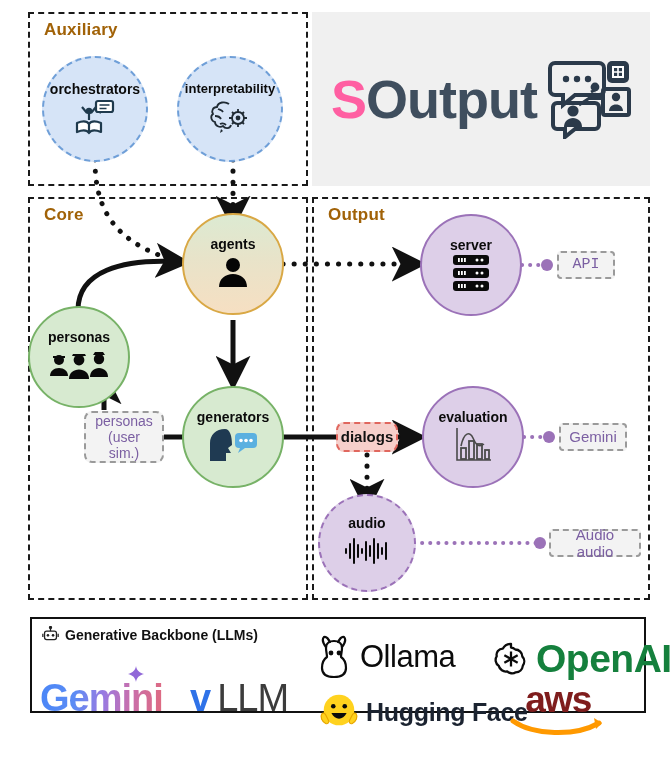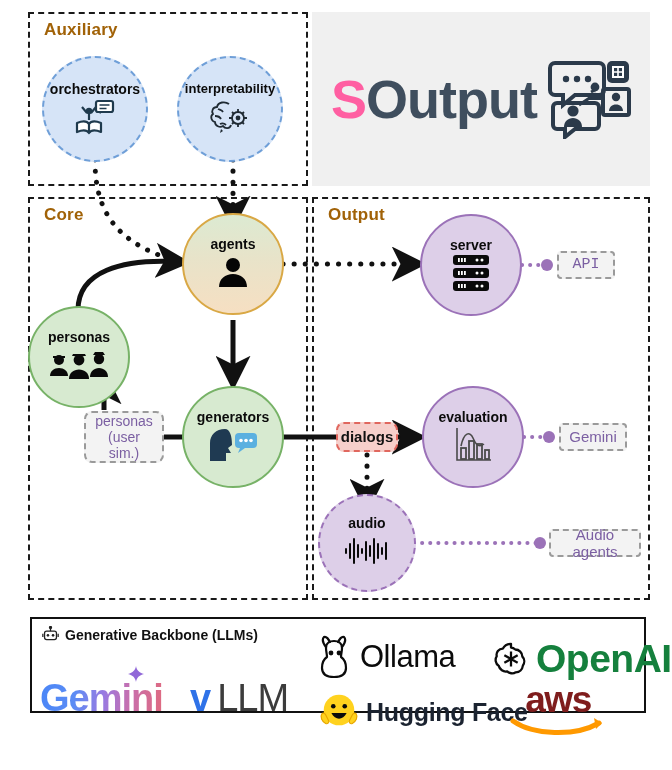--- a/index.html
+++ b/index.html
@@ -306,21 +306,21 @@
 
   <div class="tag tag-out" style="left:557px;top:251px;width:58px;height:28px;font-family:Liberation Mono, monospace;">
     <span>API</span>
   </div>
 
   <div class="tag tag-out" style="left:559px;top:423px;width:68px;height:28px;">
     <span>Gemini</span>
   </div>
 
   <div class="tag tag-out" style="left:549px;top:529px;width:92px;height:28px;">
-    <span>Audio agents</span>
+    <span>Audio audio</span>
   </div>
 
   <div class="backbone" style="left:30px;top:617px;width:616px;height:96px;">
     <div class="bb-title">
       <svg width="17" height="17" viewBox="0 0 20 20">
         <g fill="none" stroke="#222" stroke-width="1.5">
           <rect x="3" y="6" width="14" height="10" rx="2.5"></rect>
           <path d="M10 2v4"></path>
             <circle cx="10" cy="1.8" r="1.2" fill="#222"></circle>
           <path d="M1 9v4M19 9v4"></path>

